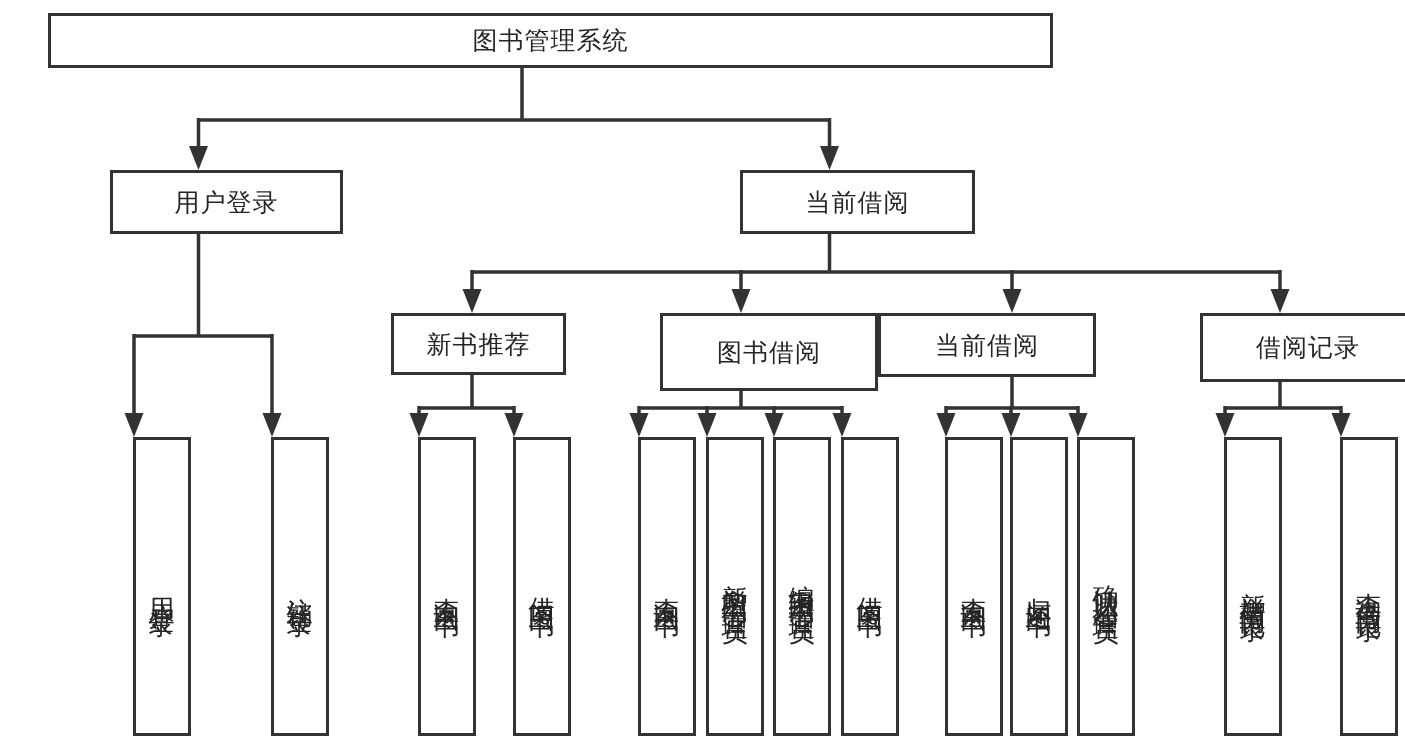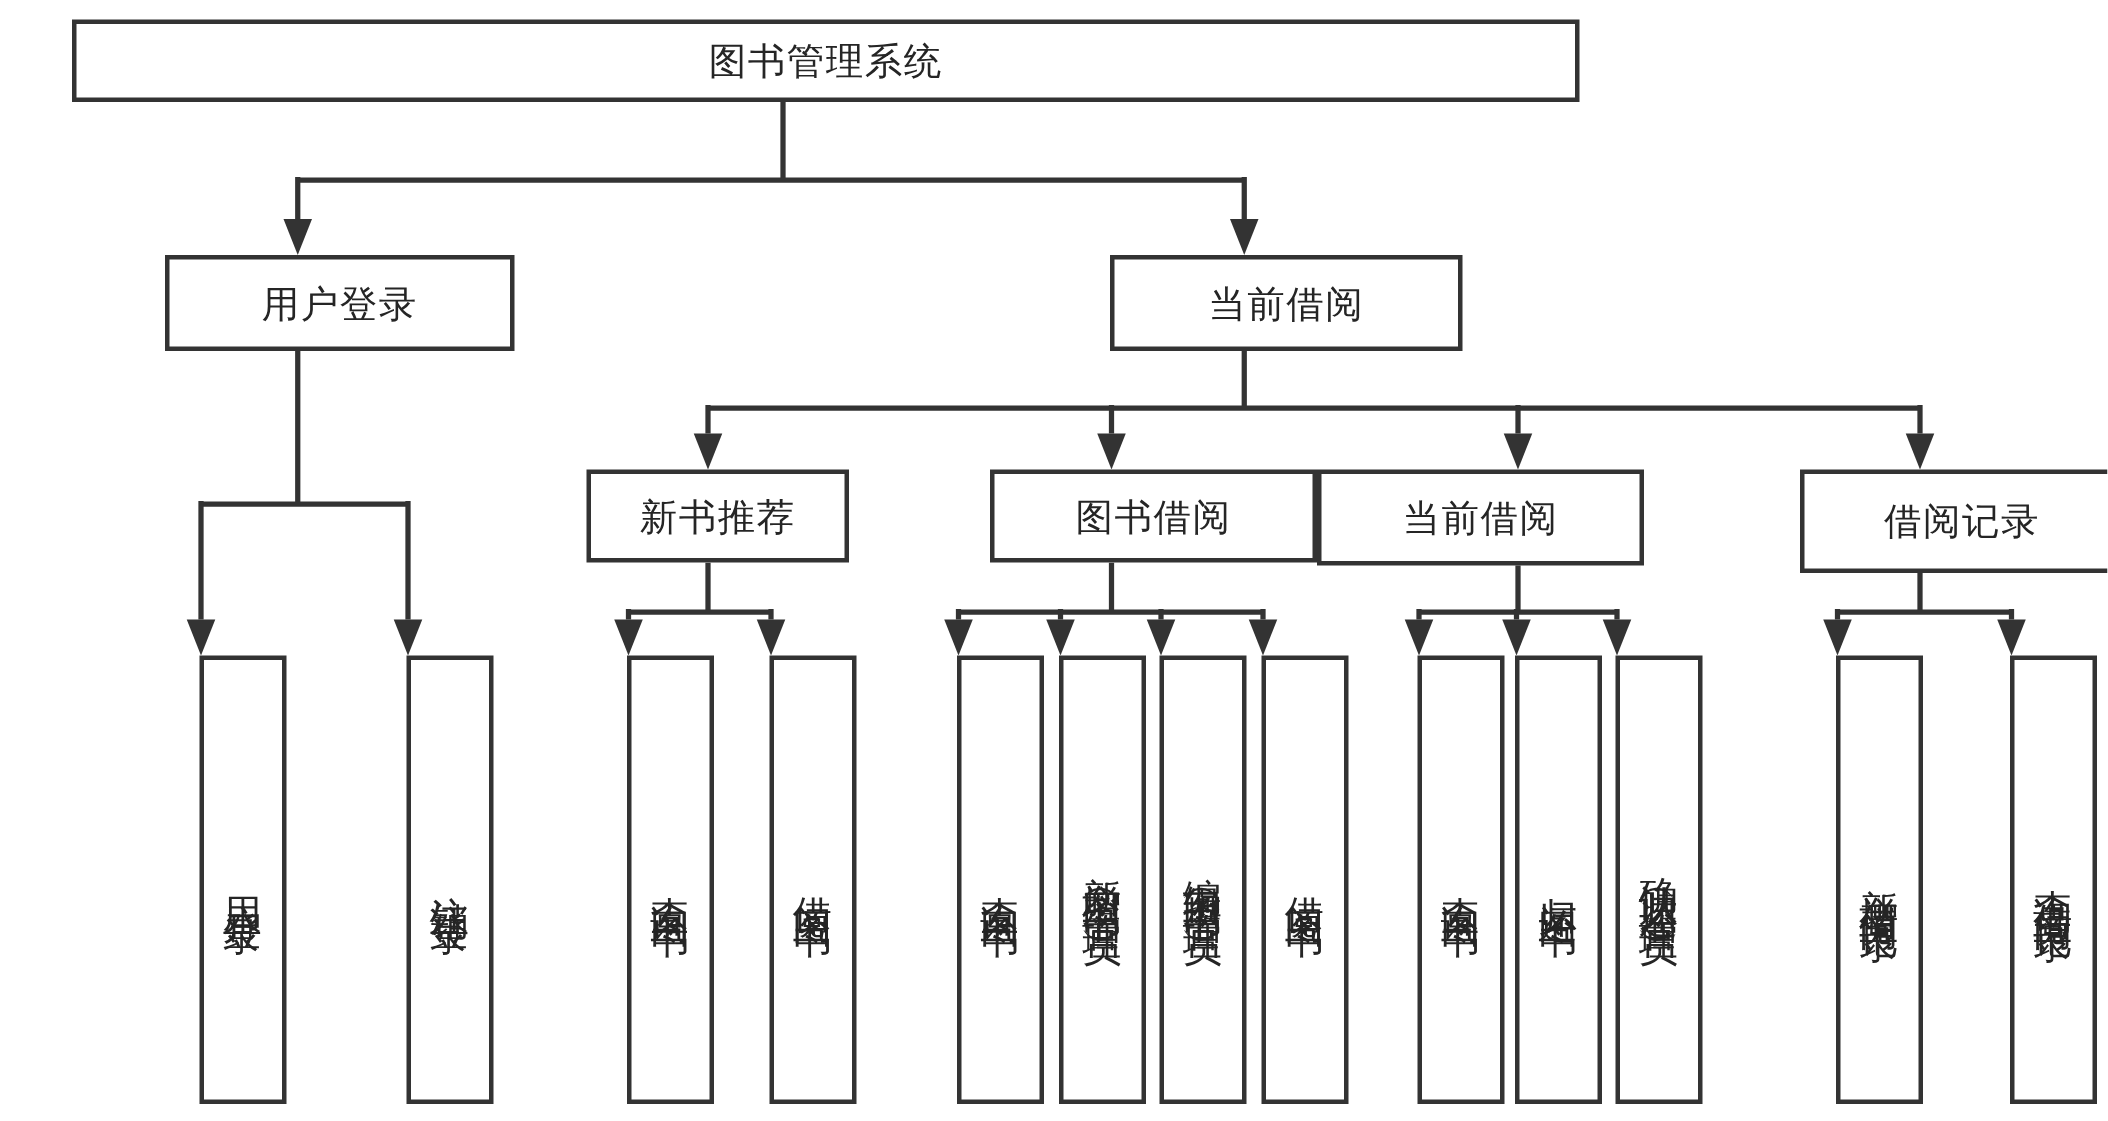--- a/index.html
+++ b/index.html
@@ -104,21 +104,21 @@
   <div class="node h" style="left:82px; top:170px; width:233px; height:64px;">
     <span>用户登录</span>
   </div>
   <div class="node h" style="left:712px; top:170px; width:235px; height:64px;">
     <span>当前借阅</span>
   </div>
 
   <div class="node h" style="left:363px; top:313px; width:175px; height:62px;">
     <span>新书推荐</span>
   </div>
-  <div class="node h" style="left:632px; top:313px; width:218px; height:62px;">
+  <div class="node h" style="left:632px; top:313px; width:218px; height:78px;">
     <span>图书借阅</span>
   </div>
   <div class="node h" style="left:850px; top:313px; width:218px; height:64px;">
     <span>当前借阅</span>
   </div>
   <div class="node h" style="left:1172px; top:313px; width:216px; height:69px;">
     <span>借阅记录</span>
   </div>
 
   <div class="node v" style="left:105px; top:437px; width:58px; height:299px;">

